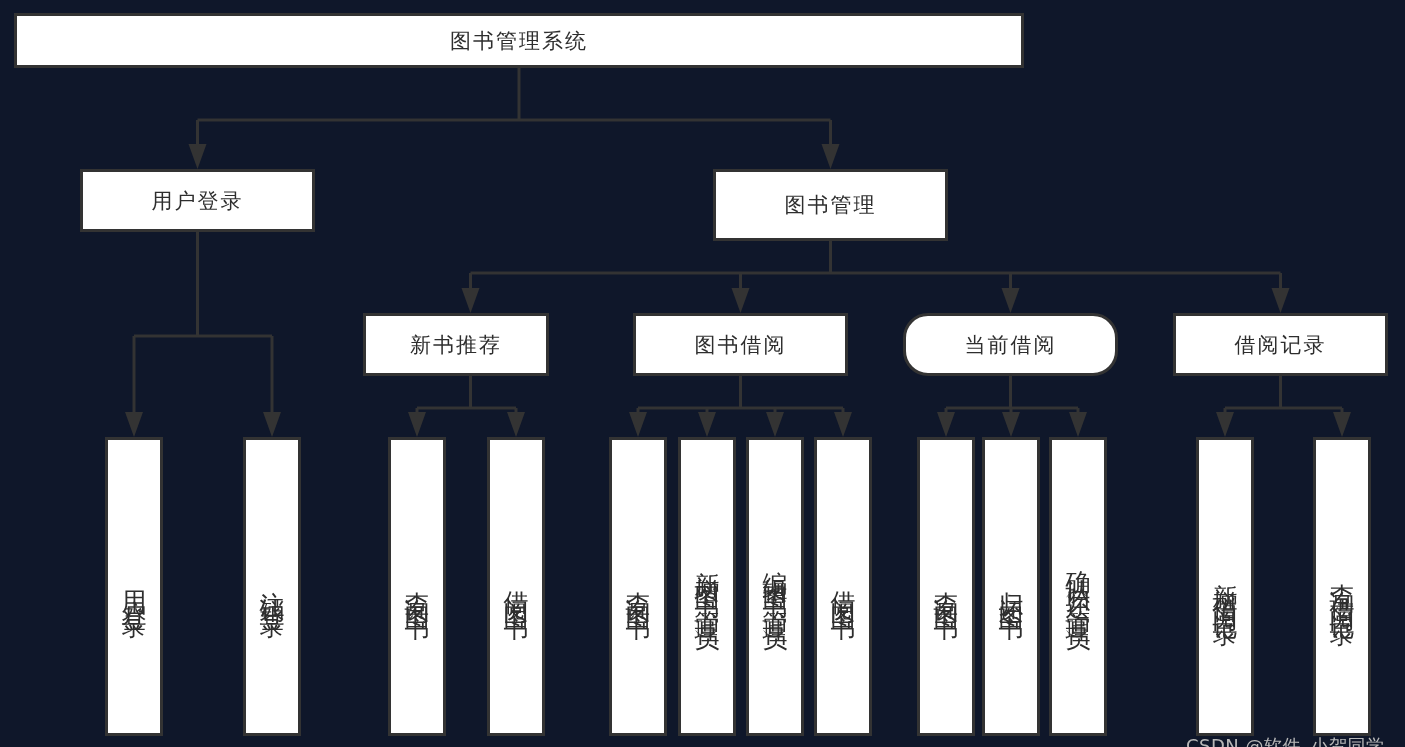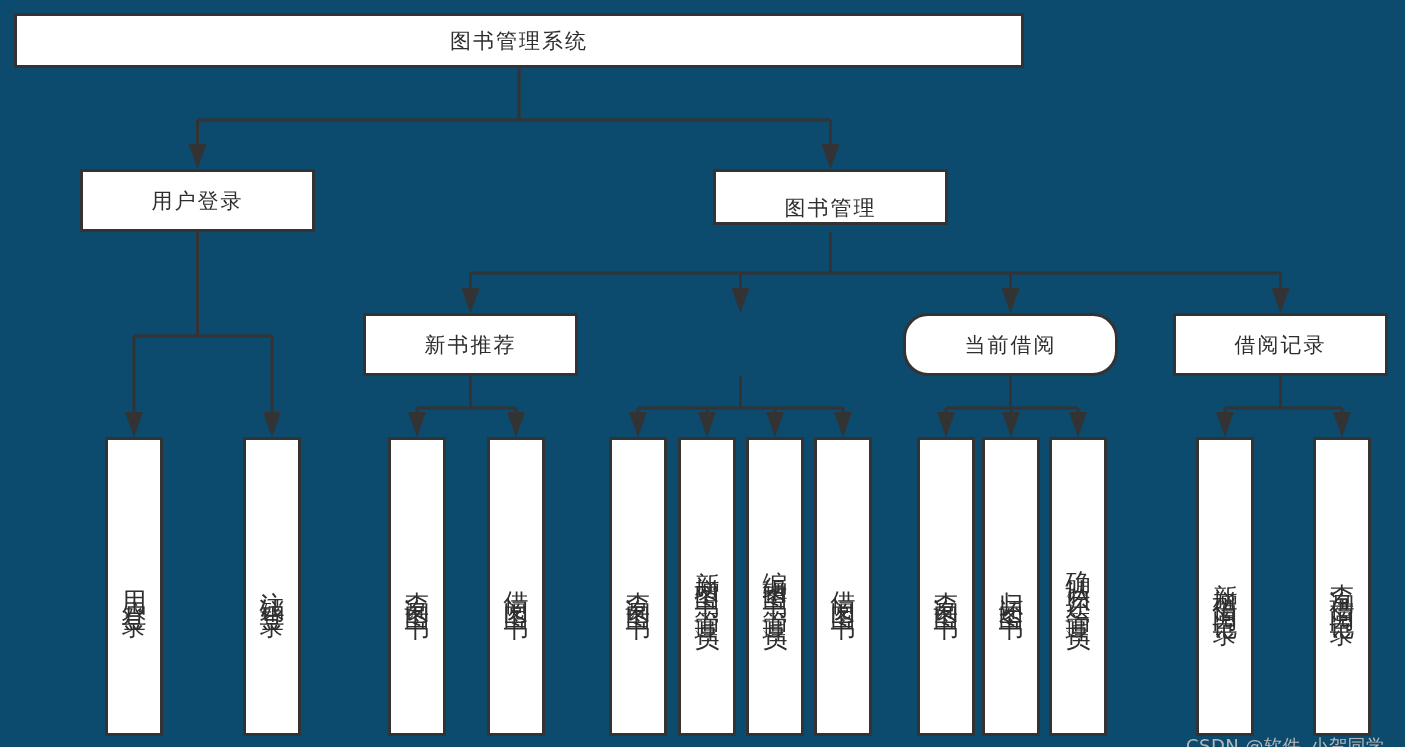--- a/index.html
+++ b/index.html
@@ -1,17 +1,17 @@
 <!DOCTYPE html>
 <html><head>
 <meta charset="utf-8">
 <style>
   html,body{margin:0;padding:0;background:#ffffff;}
   .stage{
-    position:relative;width:1405px;height:747px;background:#0c4a6e;
+    position:relative;width:1405px;height:747px;background:#0f172a;
     font-family:"DejaVu Sans","Liberation Sans",sans-serif;overflow:hidden;
   }
   .connectors{position:absolute;left:0;top:0;}
   .node{
     position:absolute;box-sizing:border-box;border:3px solid #333333;background:#ffffff;
     display:flex;align-items:center;justify-content:center;color:#2e2e2e;
   }
   .hnode{font-size:21px;letter-spacing:2px;white-space:nowrap;}
   .leaf{font-size:25px;}
   .leaf span{
@@ -66,26 +66,29 @@
     <polygon class="ahead" points="1333,412 1351,412 1342,437"></polygon>
   </svg>
 
   <div class="node hnode" style="left:14px;top:13px;width:1010px;height:55px;">
     <span>图书管理系统</span>
   </div>
 
   <div class="node hnode" style="left:80px;top:169px;width:235px;height:63px;">
     <span>用户登录</span>
   </div>
-  <div class="node hnode" style="left:713px;top:169px;width:235px;height:56px;align-items:flex-end;">
+  <div class="node hnode" style="left:713px;top:169px;width:235px;height:72px;">
     <span>图书管理</span>
   </div>
 
-  <div class="node hnode" style="left:363px;top:313px;width:215px;height:63px;">
+  <div class="node hnode" style="left:363px;top:313px;width:186px;height:63px;">
     <span>新书推荐</span>
+  </div>
+  <div class="node hnode" style="left:633px;top:313px;width:215px;height:63px;">
+    <span>图书借阅</span>
   </div>
   <div class="node hnode" style="left:903px;top:313px;width:215px;height:63px;border-radius:25px;">
     <span>当前借阅</span>
   </div>
   <div class="node hnode" style="left:1173px;top:313px;width:215px;height:63px;">
     <span>借阅记录</span>
   </div>
 
   <div class="node leaf" style="left:105px;top:437px;width:58px;height:299px;">
     <span>用户登录</span>

